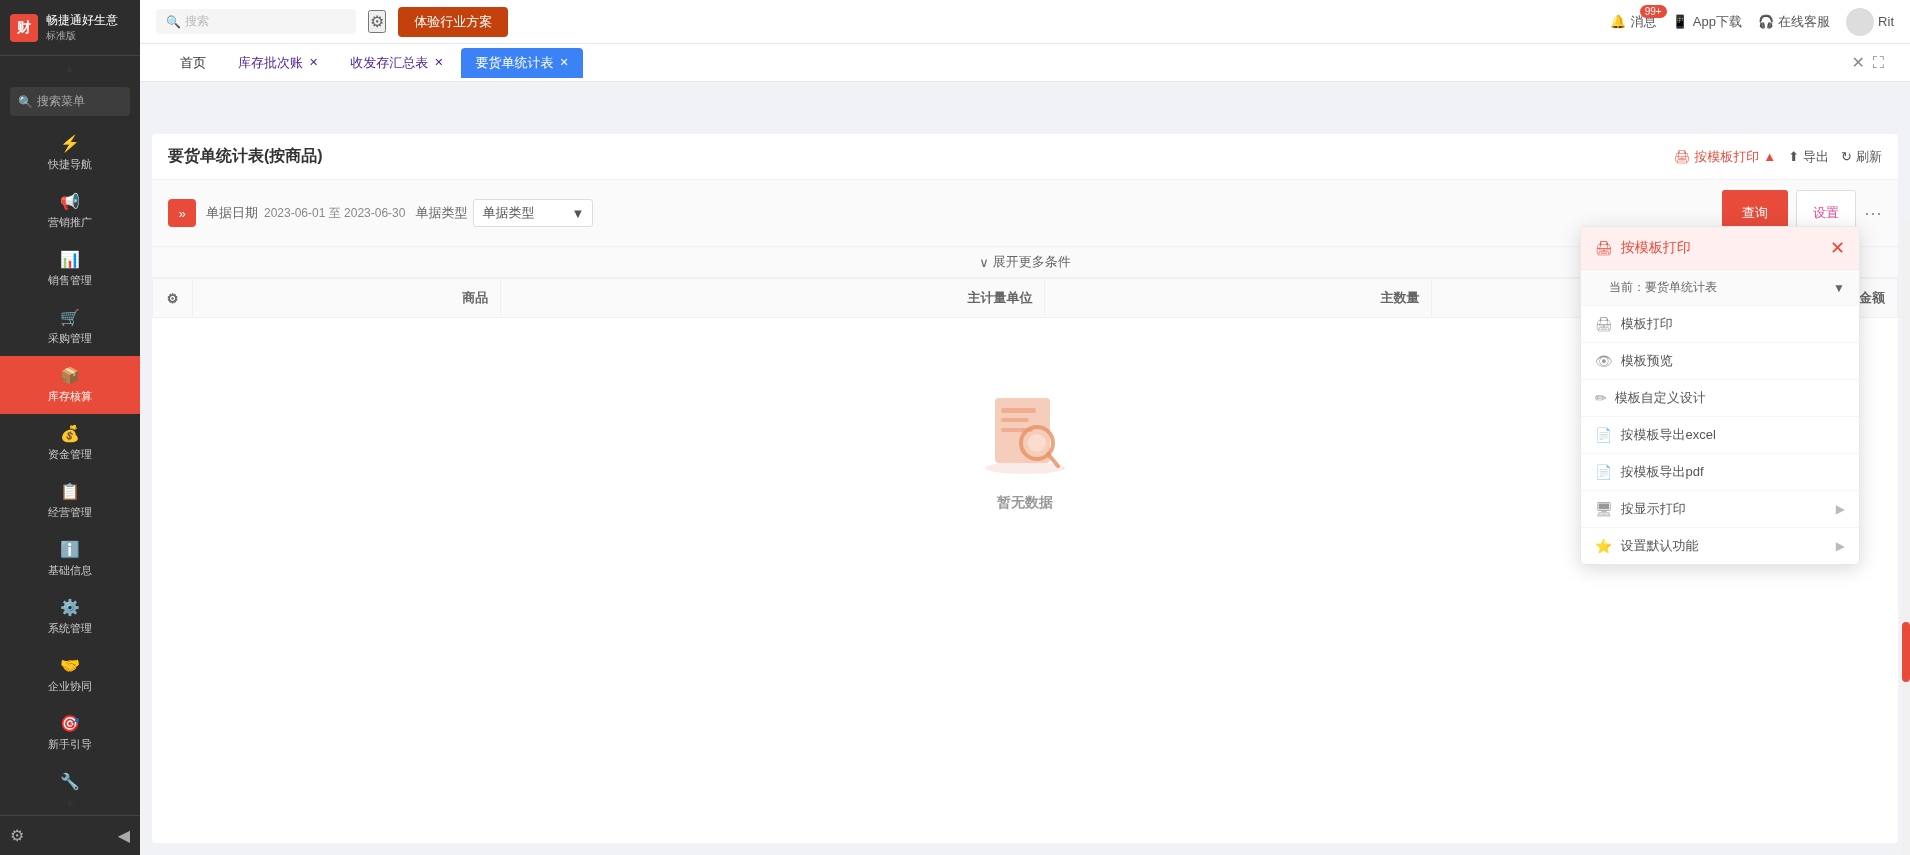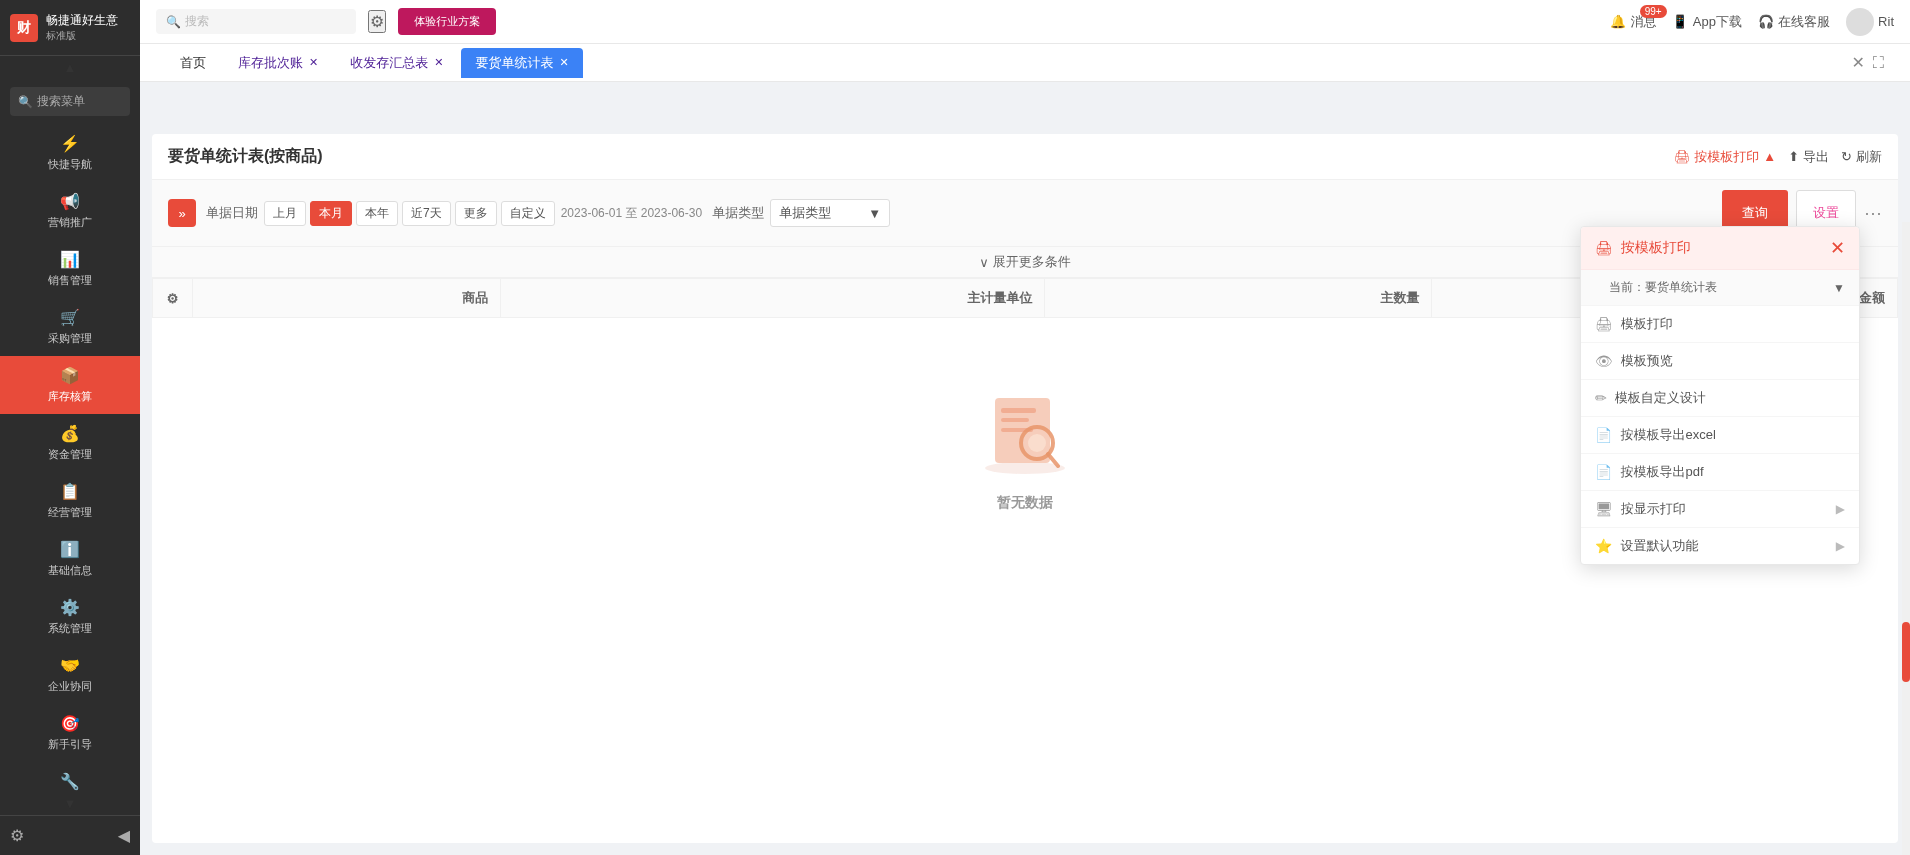--- a/index.html
+++ b/index.html
@@ -21,21 +21,21 @@
     .sidebar-footer-btn { background: none; border: none; color: #aaa; cursor: pointer; font-size: 16px; }
 
     
     .main { flex: 1; display: flex; flex-direction: column; height: 855px; overflow: hidden; }
 
     
     .topbar { height: 44px; background: #fff; display: flex; align-items: center; padding: 0 16px; gap: 12px; border-bottom: 1px solid #e8e8e8; justify-content: space-between; }
     .topbar-left { display: flex; align-items: center; gap: 12px; }
     .topbar-search { display: flex; align-items: center; gap: 4px; background: #f5f5f5; border-radius: 4px; padding: 4px 10px; color: #999; font-size: 12px; width: 200px; }
     .topbar-gear { color: #666; cursor: pointer; font-size: 16px; }
-    .topbar-trial-btn { background: #be185d; color: white; border: none; border-radius: 4px; padding: 6px 16px; font-size: 11px; cursor: pointer; }
+    .topbar-trial-btn { background: #c2410c; color: white; border: none; border-radius: 4px; padding: 6px 16px; font-size: 13px; cursor: pointer; }
     .topbar-right { display: flex; align-items: center; gap: 16px; }
     .topbar-icon-item { display: flex; align-items: center; gap: 4px; color: #555; cursor: pointer; font-size: 13px; position: relative; }
     .badge { background: #e84b3a; color: white; font-size: 10px; border-radius: 10px; padding: 1px 5px; position: absolute; top: -8px; right: -10px; }
     .topbar-avatar { width: 28px; height: 28px; background: #ddd; border-radius: 50%; }
 
     
     .tabs-bar { height: 38px; background: #fff; display: flex; align-items: center; padding: 0 26px; gap: 4px; border-bottom: 1px solid #e8e8e8; position: relative; }
     .tab { display: flex; align-items: center; gap: 6px; padding: 6px 14px; border-radius: 4px 4px 0 0; font-size: 13px; cursor: pointer; color: #4c1d95; white-space: nowrap; }
     .tab.home { color: #333; }
     .tab.active { background: #3b82f6; color: white; }
@@ -247,28 +247,20 @@
           </button>
         </div>
       </div>
 
       <div class="filter-bar">
         <button class="filter-expand-btn">
           <span>»</span>
         </button>
         <div class="filter-group">
           <span class="filter-label">单据日期</span>
-          <div class="date-btns">
-            <button class="date-btn">上月</button>
-            <button class="date-btn active">本月</button>
-            <button class="date-btn">本年</button>
-            <button class="date-btn">近7天</button>
-            <button class="date-btn">更多</button>
-            <button class="date-btn">自定义</button>
-          </div>
           <span class="date-range">2023-06-01 至 2023-06-30</span>
         </div>
         <div class="filter-type-group">
           <span class="filter-label">单据类型</span>
           <div class="filter-select">
             <span>单据类型</span>
             <span>▼</span>
           </div>
         </div>
         <div style="margin-left: auto; display: flex; gap: 8px;">

